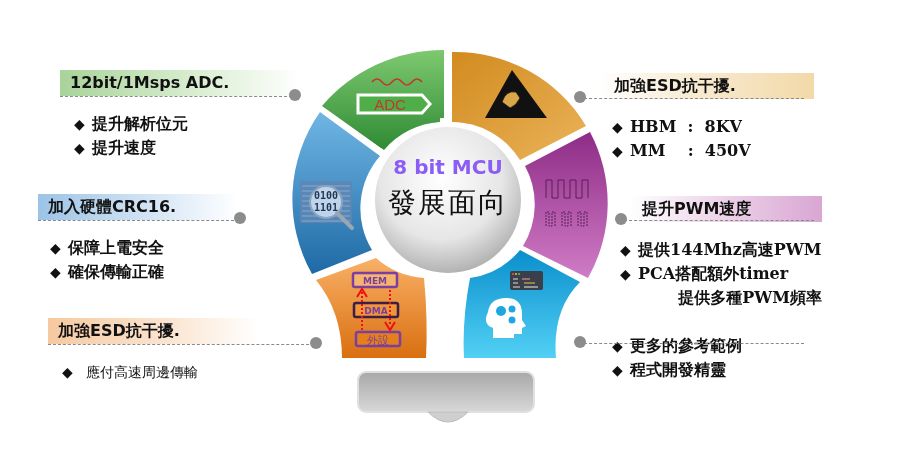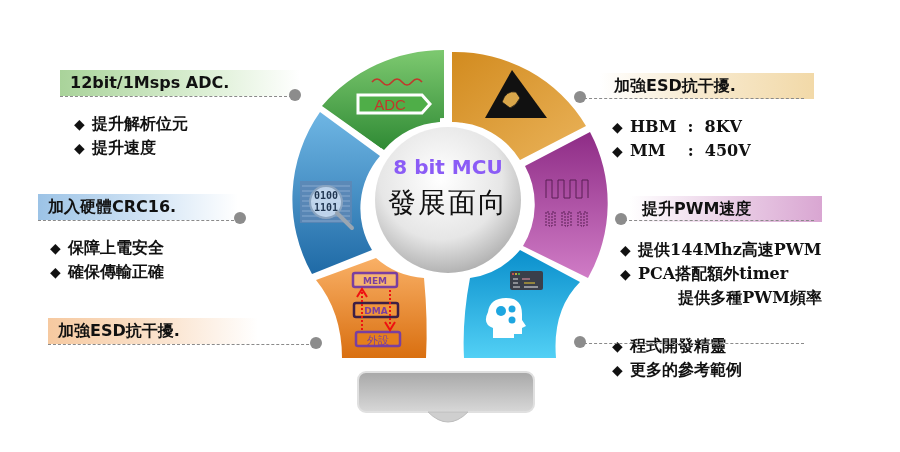--- a/index.html
+++ b/index.html
@@ -183,20 +183,23 @@
     <ul class="bullets" style="margin-left:12px;">
       <li><span class="diamond">◆</span><span>保障上電安全</span></li>
       <li><span class="diamond">◆</span><span>確保傳輸正確</span></li>
     </ul>
   </div>
   <div class="rule" style="left:38px; top:220px; width:196px;"></div>
   <div class="dot" style="left:234px; top:212px;"></div>
 
   <div class="label-block" style="left:48px; top:318px;">
     <div class="banner left" style="--c:#f6c9a0; --c2:#fbe6d3; width:200px;">加強ESD抗干擾.</div>
+    <ul class="bullets small" style="margin-left:14px;">
+      <li><span class="diamond" style="width:24px;">◆</span><span>應付高速周邊傳輸</span></li>
+    </ul>
   </div>
   <div class="rule" style="left:48px; top:344px; width:266px;"></div>
   <div class="dot" style="left:310px; top:337px;"></div>
 
   <div class="label-block" style="left:600px; top:73px;">
     <div class="banner right" style="--c:#f2d9a8; --c2:#f8ecd4; width:200px; padding-left:14px;">加強ESD抗干擾.</div>
     <ul class="bullets" style="margin-left:12px;">
       <li style="white-space:pre;"><span class="diamond">◆</span><span>HBM  :  8KV</span></li>
       <li style="white-space:pre;"><span class="diamond">◆</span><span>MM    :  450V</span></li>
     </ul>
@@ -210,20 +213,20 @@
       <li><span class="diamond">◆</span><span>提供144Mhz高速PWM</span></li>
       <li><span class="diamond">◆</span><span>PCA搭配額外timer</span></li>
       <li class="cont">提供多種PWM頻率</li>
     </ul>
   </div>
   <div class="rule" style="left:624px; top:220px; width:190px;"></div>
   <div class="dot" style="left:615px; top:213px;"></div>
 
   <div class="label-block" style="left:610px; top:318px;">
     <ul class="bullets" style="margin-left:2px;">
+      <li><span class="diamond">◆</span><span>更多的參考範例</span></li>
       <li><span class="diamond">◆</span><span>程式開發精靈</span></li>
-      <li><span class="diamond">◆</span><span>更多的參考範例</span></li>
     </ul>
   </div>
   <div class="rule" style="left:584px; top:343px; width:220px;"></div>
   <div class="dot" style="left:574px; top:336px;"></div>
 
 </div>
 
 </body></html>

